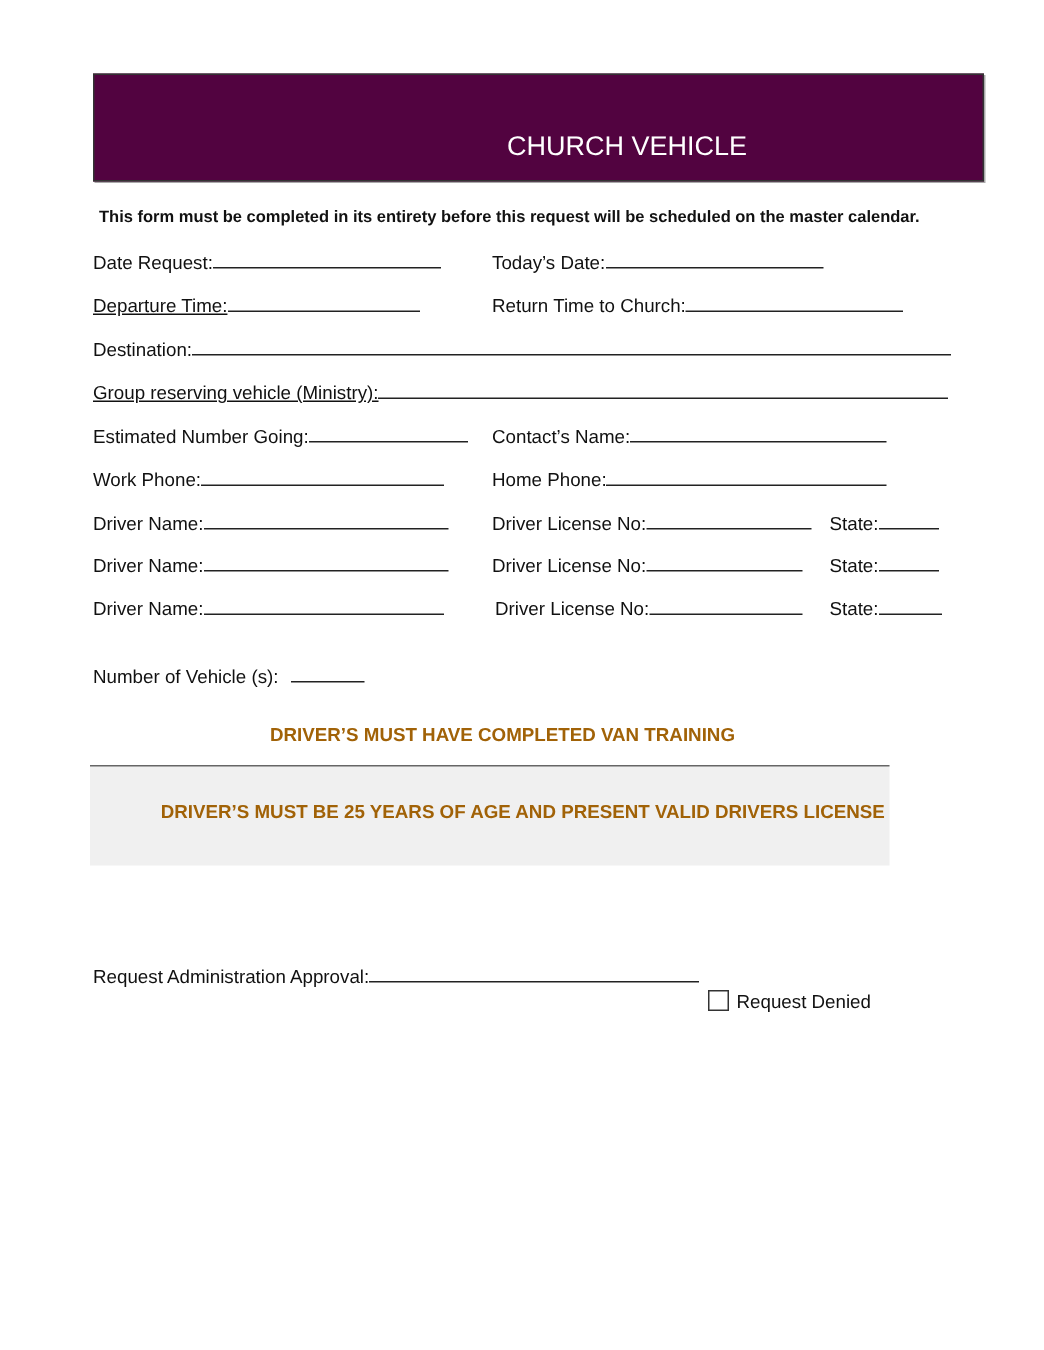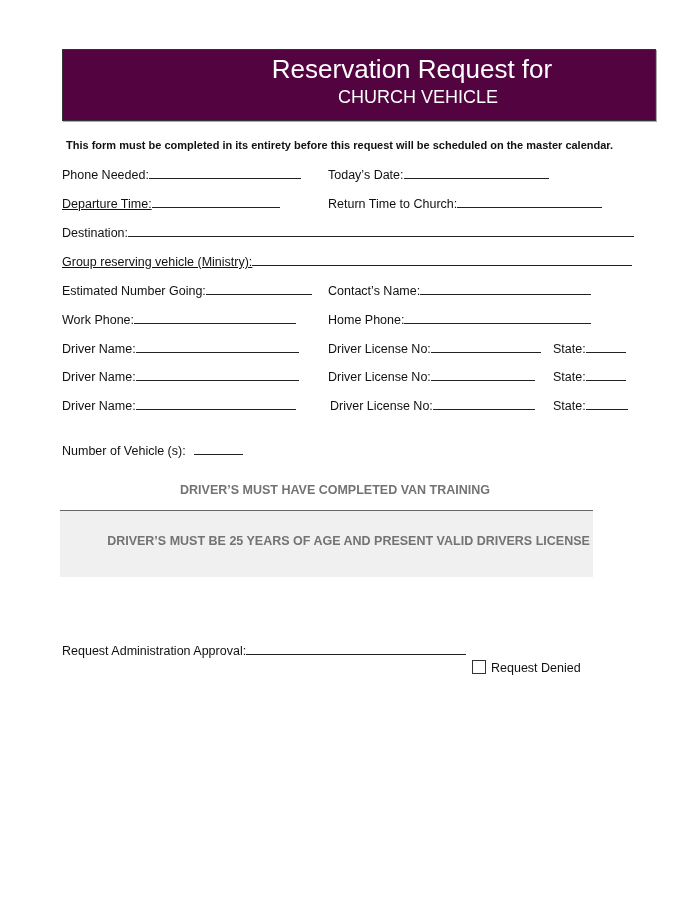--- a/index.html
+++ b/index.html
@@ -7,37 +7,36 @@
          font-family:"Liberation Sans", sans-serif; color:#111; }
   .header { position:absolute; left:62px; top:49px; width:592px; height:70px;
             background:#520340; border:1px solid #333; box-shadow:1px 1px 0 #aaa; }
   .header .t1 { position:absolute; left:0; right:0; top:4px; text-align:center;
                 font-size:26px; color:#fff; padding-left:106px; box-sizing:border-box; }
   .header .t2 { position:absolute; left:0; right:0; top:37px; text-align:center;
                 font-size:18px; color:#fff; padding-left:118px; box-sizing:border-box; }
   .notice { position:absolute; left:66px; top:139px; font-size:11px; font-weight:bold; }
   .field { position:absolute; font-size:12.5px; white-space:nowrap; }
   .field .line { display:inline-block; border-bottom:1px solid #222; height:12px; vertical-align:baseline; }
-  .red { color:#737373; font-weight:bold; font-size:12.5px; position:absolute; text-align:center; }
+  .red { color:#a16207; font-weight:bold; font-size:12.5px; position:absolute; text-align:center; }
   .panel { position:absolute; left:60px; top:510px; width:533px; height:66px;
            background:#f0f0f0; border-top:1px solid #666; }
   .chk { display:inline-block; width:12px; height:12px; border:1px solid #333; vertical-align:-2px; margin-right:5px; background:#fff; }
 </style>
 </head>
 <body>
 
 <div class="header">
-  <div class="t1">Reservation Request for</div>
   <div class="t2">CHURCH VEHICLE</div>
 </div>
 
 <div class="notice">This form must be completed in its entirety before this request will be scheduled on the master calendar.</div>
 
 <div class="field" style="left:62px;top:166px;">
-  <span>Phone Needed:</span><span class="line" style="width:152px"></span>
+  <span>Date Request:</span><span class="line" style="width:152px"></span>
 </div>
 <div class="field" style="left:328px;top:166px;">
   <span>Today’s Date:</span><span class="line" style="width:145px"></span>
 </div>
 
 <div class="field" style="left:62px;top:195px;text-decoration:underline;">
   <span>Departure Time:</span><span class="line" style="width:128px"></span>
 </div>
 <div class="field" style="left:328px;top:195px;">
   <span>Return Time to Church:</span><span class="line" style="width:145px"></span>

